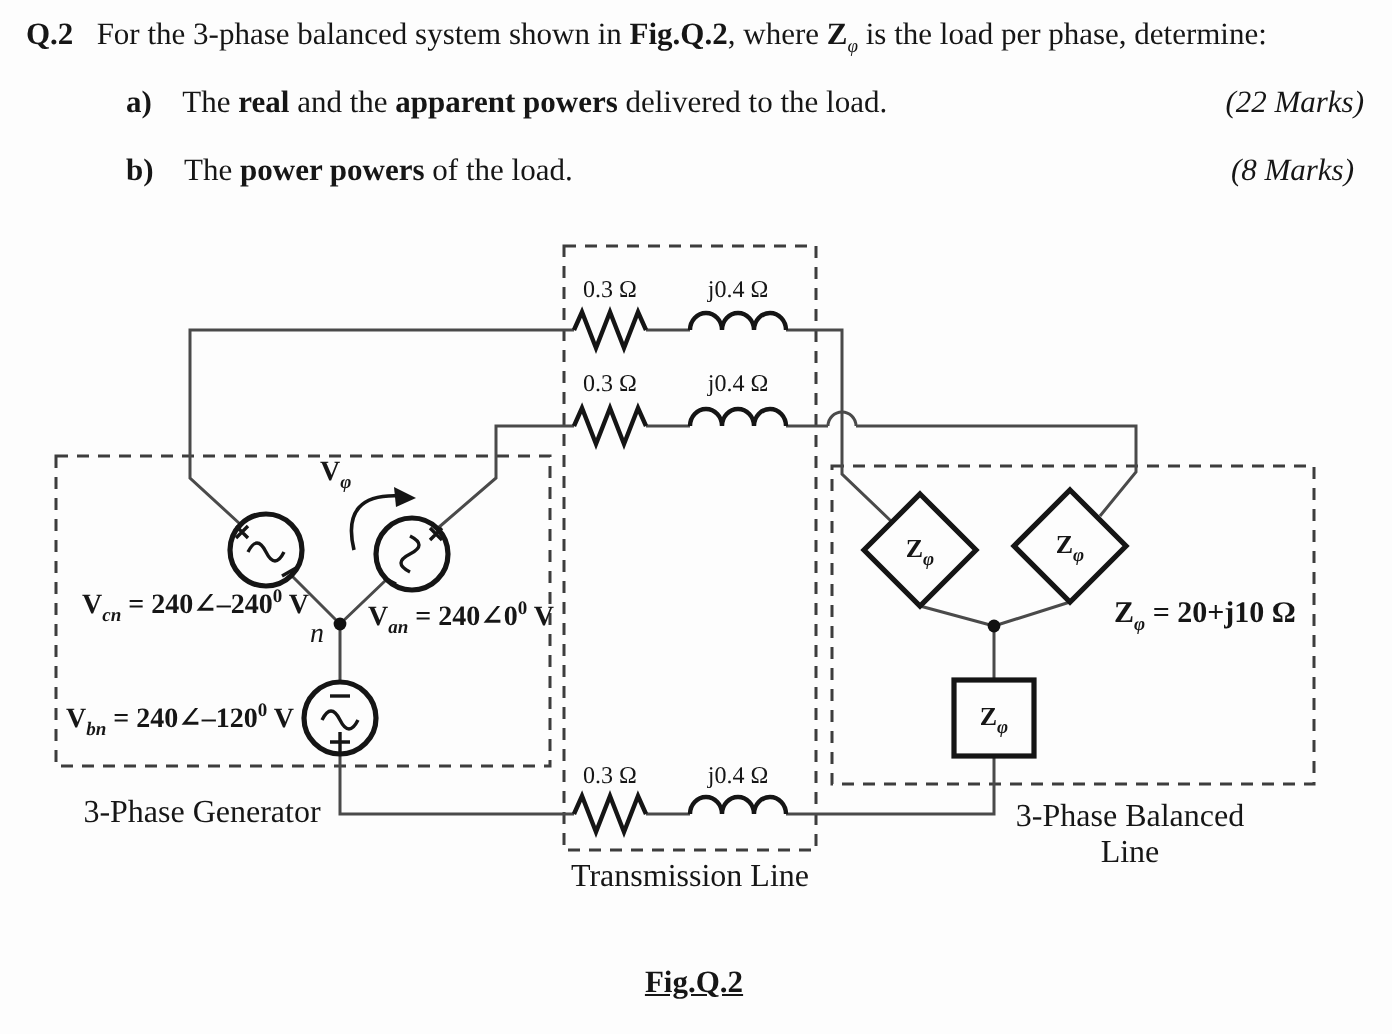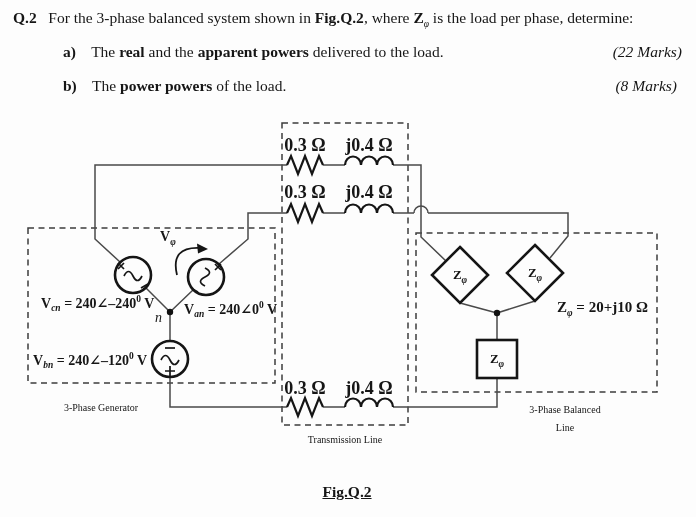--- a/index.html
+++ b/index.html
@@ -8,22 +8,22 @@
     font-family:"Liberation Serif","DejaVu Serif",serif;color:#161616;overflow:hidden;
   }
   .abs{position:absolute;white-space:nowrap;}
   .ctr{transform:translate(-50%,-50%);}
   .b{font-weight:bold;}
   .i{font-style:italic;}
   .qtext{font-size:15.5px;}
   sub{font-size:9.5px;font-style:italic;}
   sup{font-size:9.5px;}
   .srclabel{font-size:14px;font-weight:bold;}
-  .implabel{font-size:18px;font-weight:bold;}
-  .caption{font-size:10px;}
+  .implabel{font-size:12px;}
+  .caption{font-size:16px;}
   .shapelabel{font-size:13px;font-weight:bold;}
   .figcap{font-size:15.5px;font-weight:bold;text-decoration:underline;}
   svg{position:absolute;left:0;top:0;}
 </style>
 </head>
 <body>
 
 <div class="abs qtext" style="left:13px;top:9px;">
   <span class="b">Q.2</span>&nbsp;&nbsp;
   <span>For the 3-phase balanced system shown in </span><span class="b">Fig.Q.2</span><span>, where </span><span class="b">Z</span><sub>φ</sub><span> is the load per phase, determine:</span>

